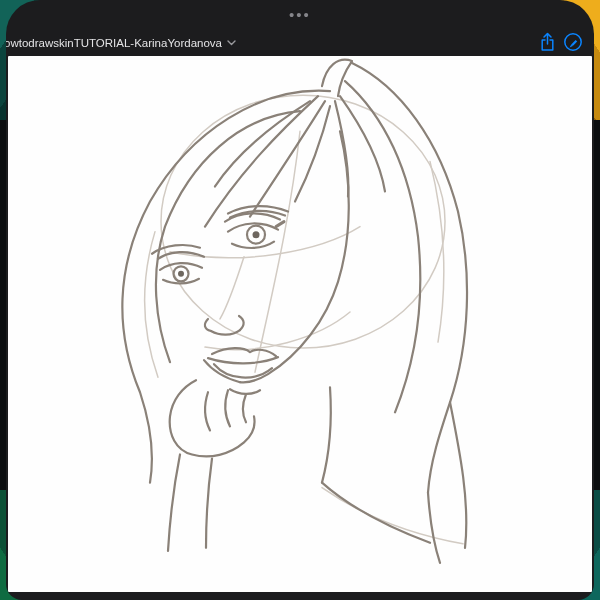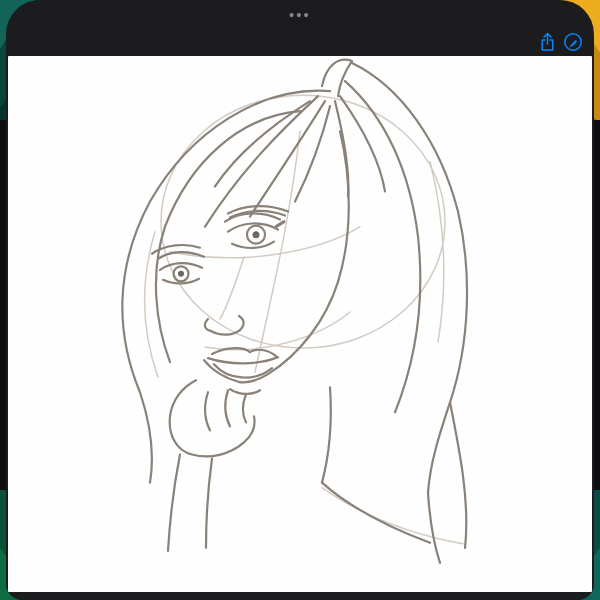--- a/index.html
+++ b/index.html
@@ -58,20 +58,28 @@
   <div class="wp wp-bl"></div>
   <div class="wp wp-br"></div>
 
   <div class="window">
 
     <div class="handle-bar">
       <span>•••</span>
     </div>
 
     <div class="title-bar">
+      <div class="title-group">
+        <span class="doc-title">owtodrawskinTUTORIAL-KarinaYordanova</span>
+        <span class="chevron">
+          <svg width="9" height="6" viewBox="0 0 9 6">
+            <path d="M1 1 L4.5 4.5 L8 1" fill="none" stroke="#9a9a9e" stroke-width="1.4" stroke-linecap="round" stroke-linejoin="round"></path>
+          </svg>
+        </span>
+      </div>
       <div class="spacer"></div>
       <button class="icon-btn">
         <span>
           <svg width="17" height="20" viewBox="0 0 17 20">
             <g fill="none" stroke="#0A84FF" stroke-width="1.5" stroke-linecap="round" stroke-linejoin="round">
               <path d="M8.5 12 L8.5 2"></path>
               <path d="M5 5 L8.5 1.6 L12 5"></path>
               <path d="M6 8 H3.2 V18 H13.8 V8 H11"></path>
             </g>
           </svg>

